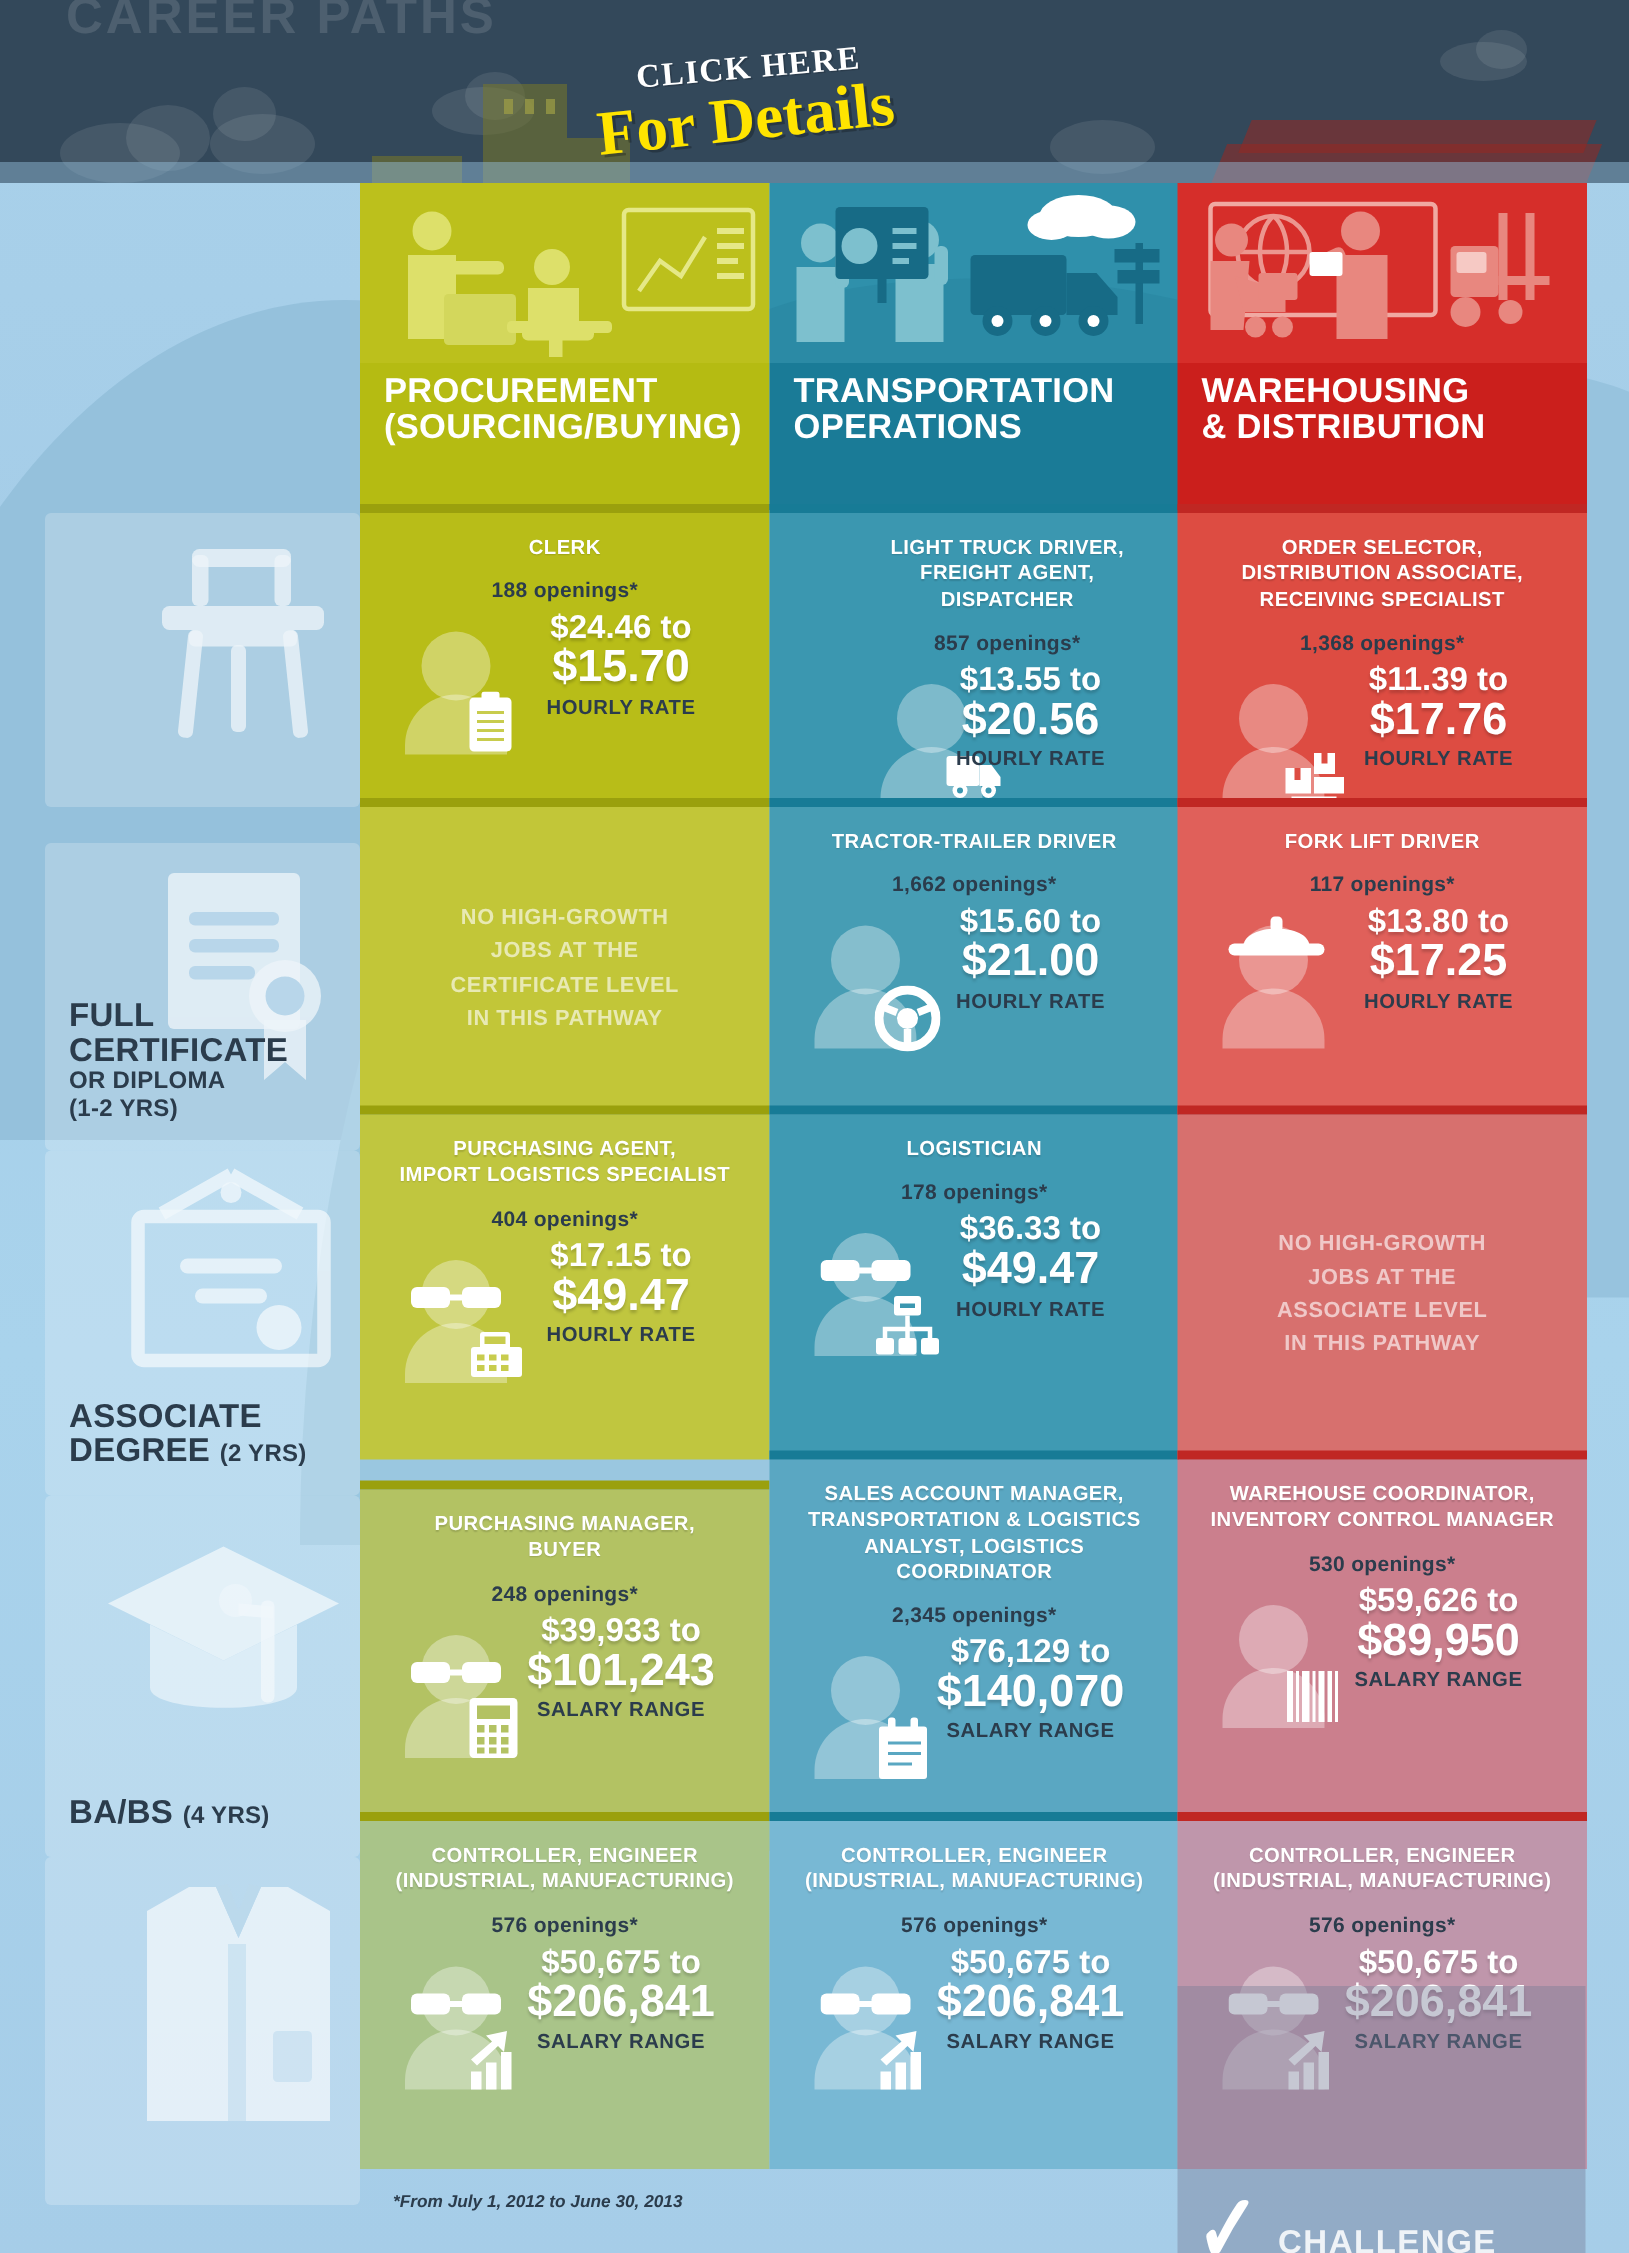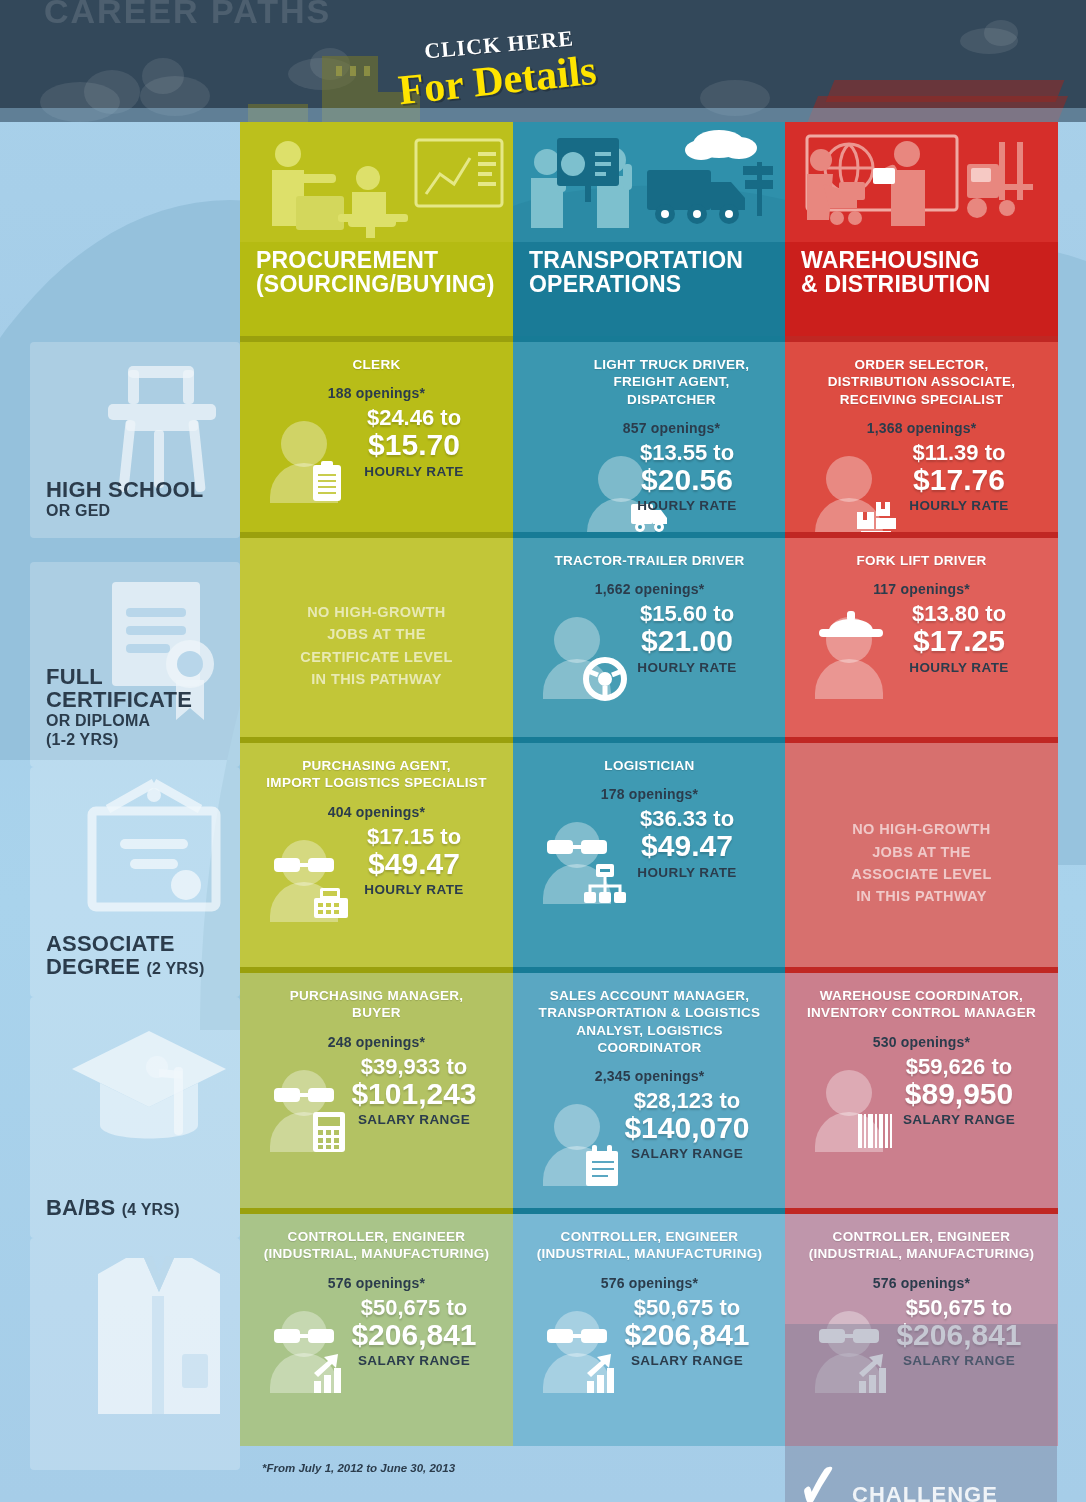--- a/index.html
+++ b/index.html
@@ -91,21 +91,21 @@
   .r0 { top: 220px; height: 196px; }
   .r1 { top: 416px; height: 205px; }
   .r2 { top: 621px; height: 230px; }
   .r3 { top: 851px; height: 241px; }
   .r4 { top: 1092px; height: 232px; }
 
   
   .c0 .r0 { background:#b8bd18; }
   .c0 .r1 { background:#c2c638; }
   .c0 .r2 { background:#c0c63f; }
-  .c0 .r3 { background:#b3c263; }
+  .c0 .r3 { background:#b3c263;margin-top:20px; }
   .c0 .r4 { background:#a9c489; }
 
   .c1 .r0 { background:#3b97b0;padding-left:44px; }
   .c1 .r1 { background:#469db4; }
   .c1 .r2 { background:#3f9ab3; }
   .c1 .r3 { background:#5aa7c2; }
   .c1 .r4 { background:#78b8d4; }
 
   .c2 .r0 { background:#dd4c42; }
   .c2 .r1 { background:#e0605a; }
@@ -259,24 +259,20 @@
             <rect x="34" y="22" width="11" height="34" rx="4"></rect>
             <rect x="89" y="22" width="11" height="34" rx="4"></rect>
         <rect x="14" y="56" width="108" height="16" rx="5"></rect>
         <rect x="32" y="72" width="72" height="11" rx="4"></rect>
         <rect x="28" y="72" width="10" height="72" rx="4" transform="rotate(6 33 108)"></rect>
         <rect x="98" y="72" width="10" height="72" rx="4" transform="rotate(-6 103 108)"></rect>
         <rect x="60" y="82" width="10" height="58" rx="4"></rect>
       </g>
         </svg>
     </span>
-    <div class="edu-text">
-      <div class="edu-main">HIGH SCHOOL</div>
-      <div class="edu-sub">OR GED</div>
-    </div>
   </div>
 
   <div class="edu" style="top:562px; height:205px;">
     <span class="edu-icon">
       <svg width="140" height="160" viewBox="0 0 140 160">
           <g fill="rgba(255,255,255,.78)">
         <rect x="18" y="14" width="88" height="104" rx="4"></rect>
         <rect x="32" y="40" width="60" height="9" rx="4" fill="#bcd9ec"></rect>
         <rect x="32" y="58" width="60" height="9" rx="4" fill="#bcd9ec"></rect>
         <rect x="32" y="76" width="44" height="9" rx="4" fill="#bcd9ec"></rect>
@@ -679,21 +675,21 @@
                     <rect x="9" y="1" width="5" height="10" rx="2"></rect>
                     <rect x="24" y="1" width="5" height="10" rx="2"></rect>
                   </g>
                   <g stroke="#5aa7c2" stroke-width="2">
                     <path d="M9 18h22M9 25h22M9 32h16"></path>
                   </g>
                 </svg>
             </div>
           </div>
           <div class="pay">
-            <div class="l1">$28,123 to</div>
+            <div class="l1">$76,129 to</div>
             <div class="l2">$140,070</div>
             <div class="unit">SALARY RANGE</div>
           </div>
         </div>
       </div>
 
       <div class="cell r4">
         <div class="job-title">CONTROLLER, ENGINEER<br>(INDUSTRIAL, MANUFACTURING)</div>
         <div class="openings">576 openings*</div>
         <div class="pay-row">

